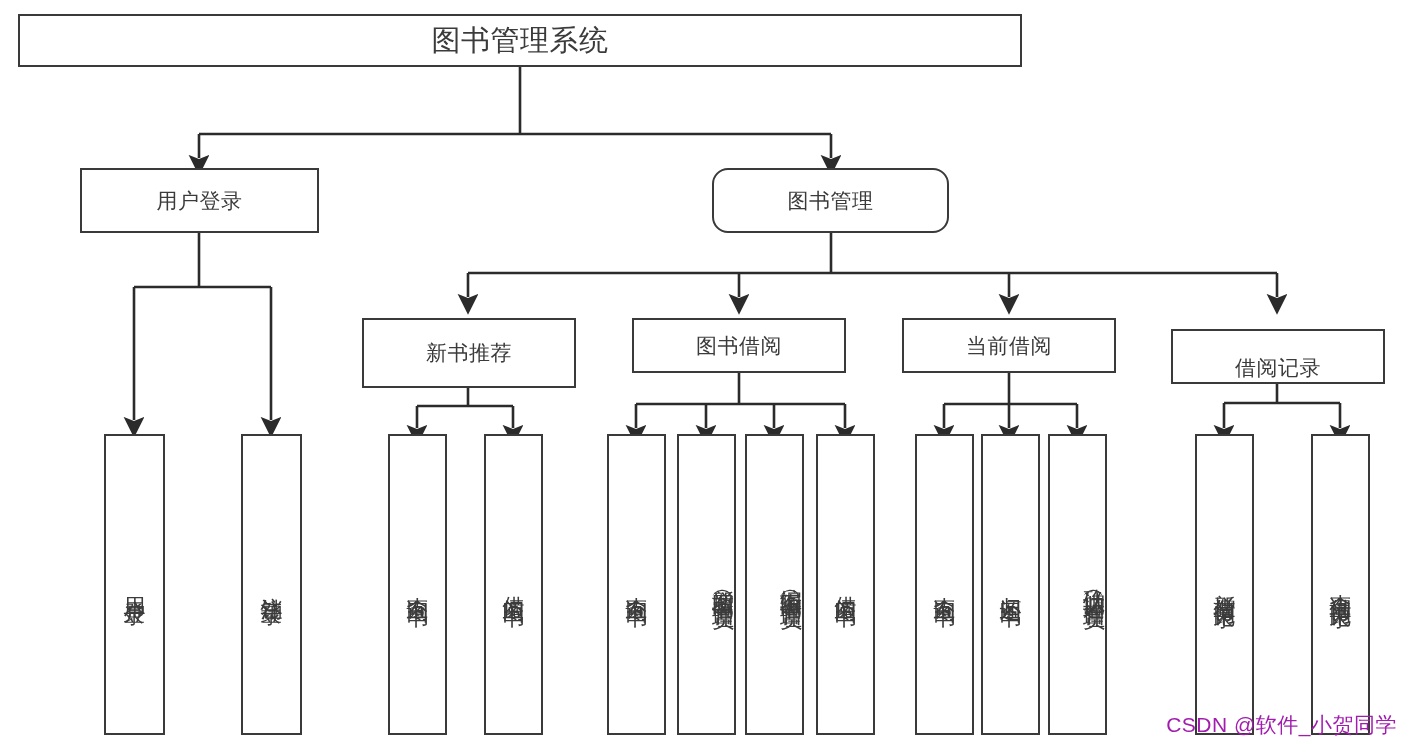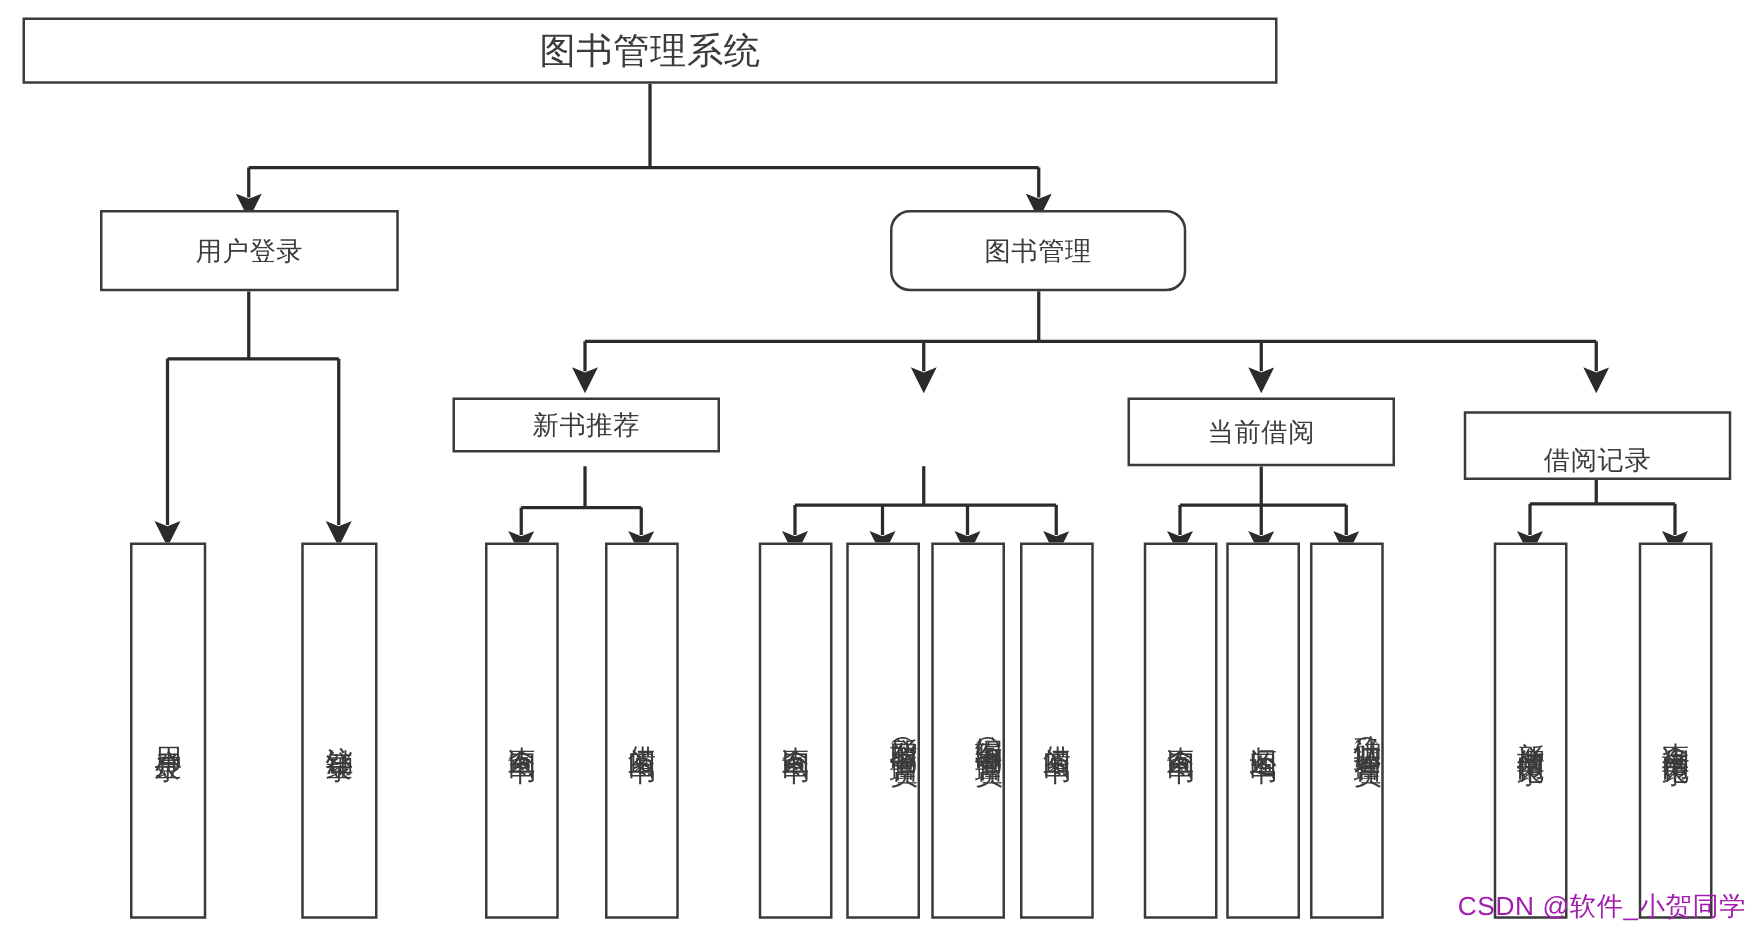--- a/index.html
+++ b/index.html
@@ -129,22 +129,25 @@
     <span class="label">图书管理系统</span>
   </div>
 
   <div class="node" style="left:80px; top:168px; width:239px; height:65px;">
     <span class="label">用户登录</span>
   </div>
   <div class="node" style="left:712px; top:168px; width:237px; height:65px;border-radius:16px;">
     <span class="label">图书管理</span>
   </div>
 
-  <div class="node" style="left:362px; top:318px; width:214px; height:44px;">
+  <div class="node" style="left:362px; top:318px; width:214px; height:70px;">
     <span class="label">新书推荐</span>
+  </div>
+  <div class="node" style="left:632px; top:318px; width:214px; height:55px;">
+    <span class="label">图书借阅</span>
   </div>
   <div class="node" style="left:902px; top:318px; width:214px; height:55px;">
     <span class="label">当前借阅</span>
   </div>
   <div class="node" style="left:1171px; top:329px; width:214px; height:55px;align-items:flex-end;">
     <span class="label">借阅记录</span>
   </div>
 
   <div class="node leaf" style="left:104px; top:434px; width:61px; height:301px;">
     <span class="label">用户登录</span>

